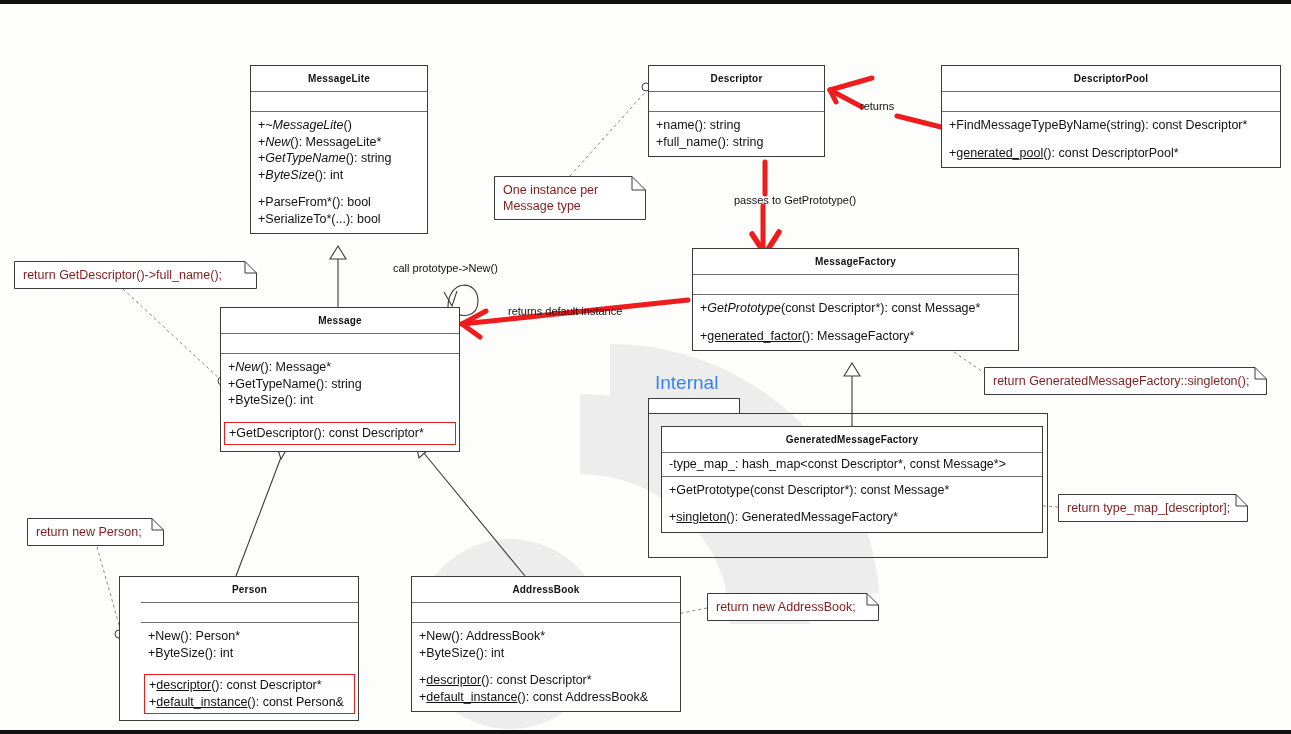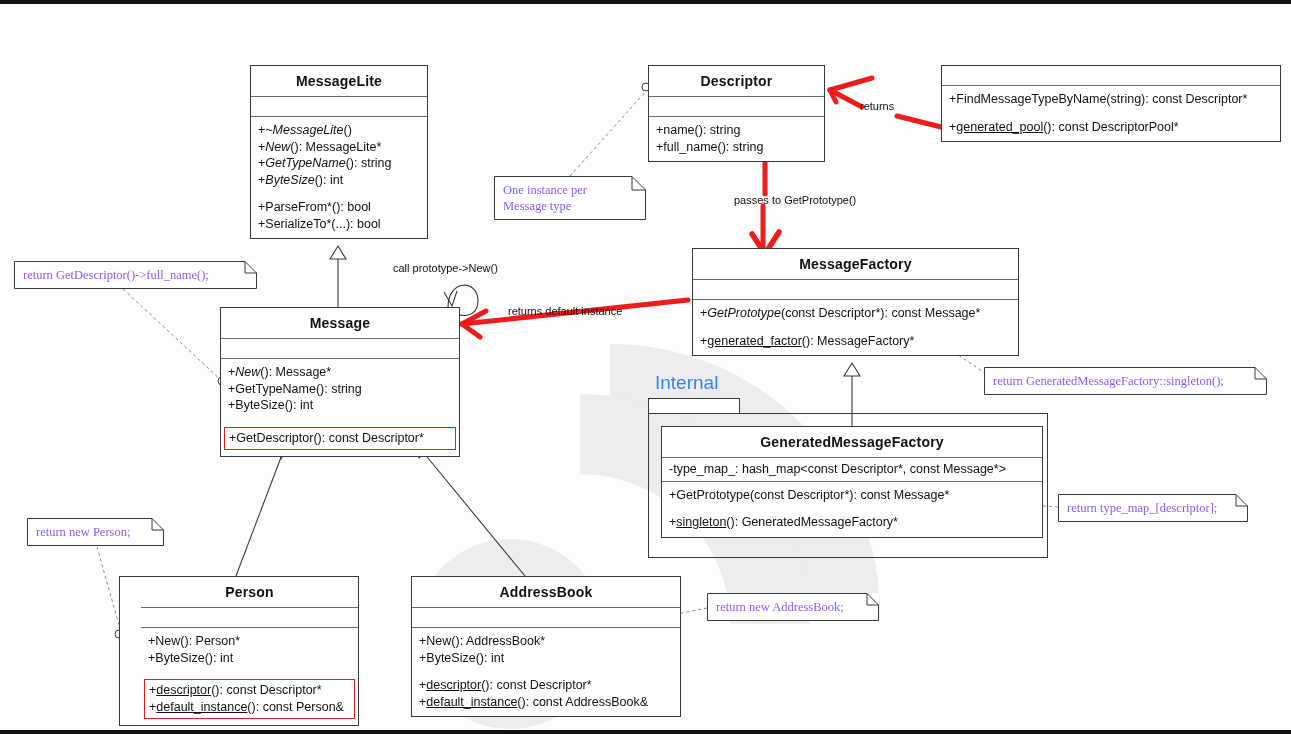--- a/index.html
+++ b/index.html
@@ -46,21 +46,21 @@
     position: absolute;
     background: #ffffff;
     border: 1px solid #3a3a3a;
     box-sizing: border-box;
     font-size: 12.5px;
     color: #111;
   }
   .uml .title {
     text-align: center;
     font-weight: bold;
-    font-size: 14px;
+    font-size: 10px;
     padding: 7px 4px 7px 4px;
     border-bottom: 1px solid #6e6e6e;
     letter-spacing: 0.2px;
   }
   .uml .attrs {
     border-bottom: 1px solid #6e6e6e;
     min-height: 13px;
     padding: 3px 7px;
   }
   .uml .ops {
@@ -77,26 +77,25 @@
     border: 1.6px solid #e02020;
     margin: 2px -4px 0 -4px;
     padding: 2px 4px 3px 4px;
   }
 
   
   .note {
     position: absolute;
     background: #ffffff;
     font-size: 12.5px;
-    color: #8b5cf6;
+    color: #7f1d1d;
     padding: 6px 9px 7px 9px;
     box-sizing: border-box;
     line-height: 16px;
     white-space: nowrap;
-    font-family: Liberation Serif, serif;
   }
   .note .foldbox {
     position: absolute;
     left: 0; top: 0;
     width: 100%; height: 100%;
     pointer-events: none;
   }
   .note .txt { position: relative; }
 
   
@@ -270,20 +269,21 @@
   <div class="uml" id="c-descriptor" style="left:648px; top:61px; width:177px;">
     <div class="title">Descriptor</div>
     <div class="attrs"></div>
     <div class="ops">
       <div class="row">+name(): string</div>
       <div class="row">+full_name(): string</div>
     </div>
   </div>
 
   <div class="uml" id="c-descriptorpool" style="left:941px; top:61px; width:340px;">
+    <div class="title">DescriptorPool</div>
     <div class="attrs"></div>
     <div class="ops">
       <div class="row">+FindMessageTypeByName(string): const Descriptor*</div>
       <div class="gap"></div>
       <div class="row"><span>+</span><span class="stat">generated_pool</span><span>(): const DescriptorPool*</span></div>
     </div>
   </div>
 
   <div class="uml" id="c-messagefactory" style="left:692px; top:244px; width:327px;">
     <div class="title">MessageFactory</div>

